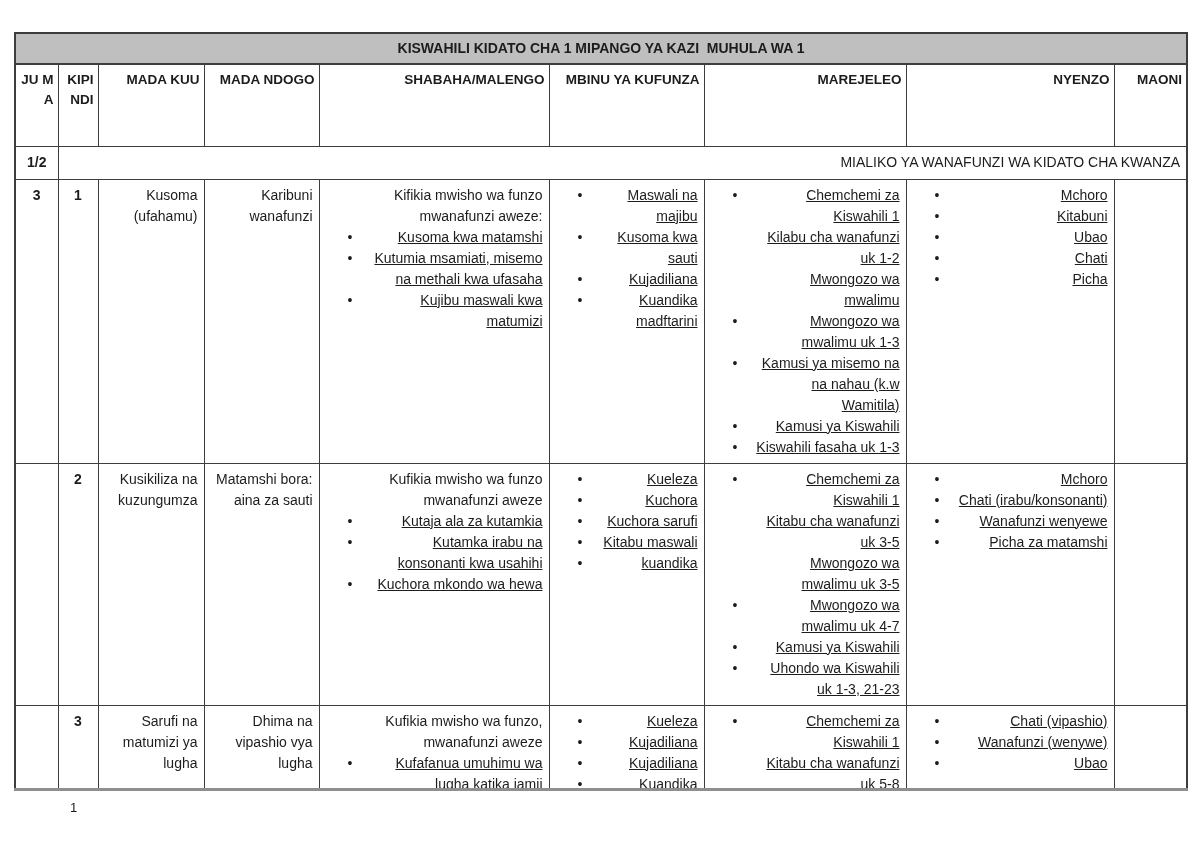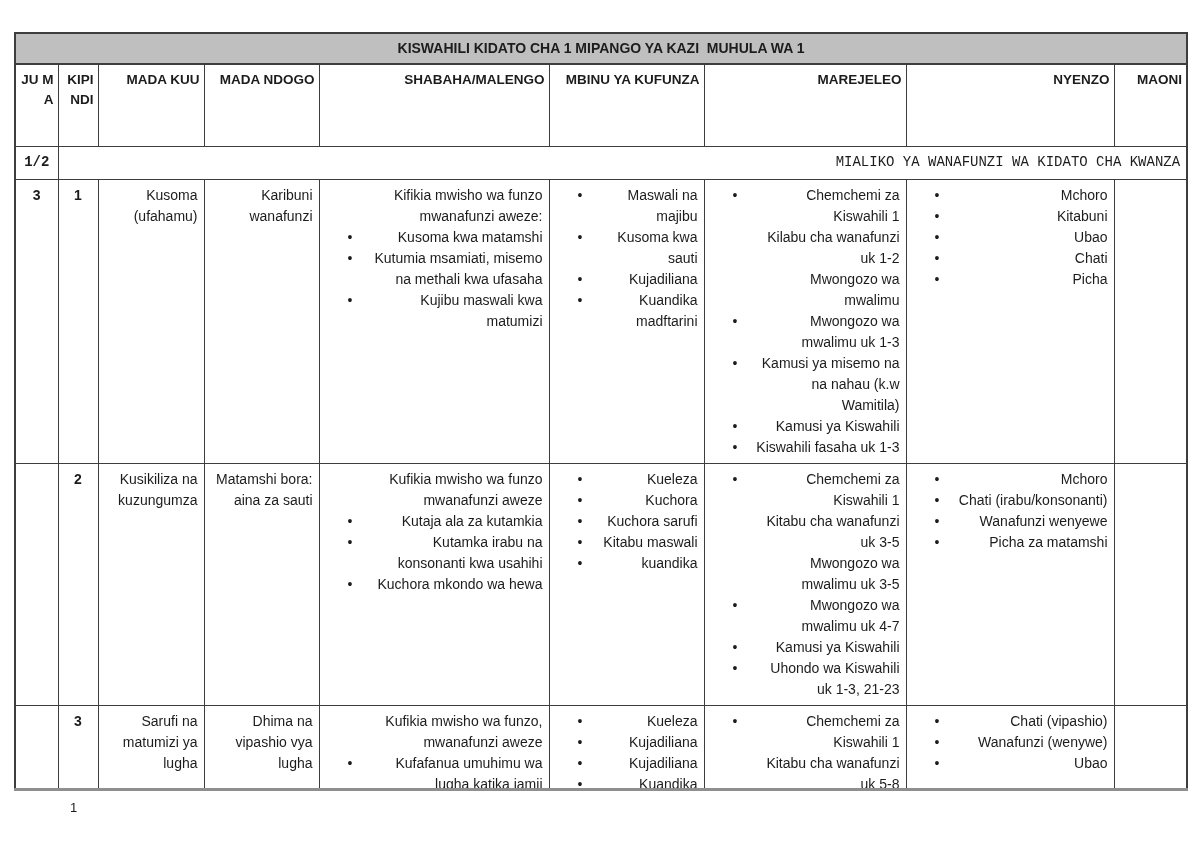--- a/index.html
+++ b/index.html
@@ -44,30 +44,31 @@
     white-space: pre;
     border-bottom-width: 2px;
   }
   .header-row th {
     font-weight: bold;
     height: 82px;
     font-size: 13.5px;
     line-height: 20px;
     padding: 5px 4px;
   }
-  .merged-row td { height: 33px; font-family: Liberation Mono, monospace; }
+  .merged-row td { height: 33px; }
   .num-cell { font-weight: bold; text-align: center; }
   tbody tr:nth-child(1) { height: 283px; }
   tbody tr:nth-child(2) { height: 236px; }
   tbody tr:nth-child(3) { height: 130px; }
   ul.bullets { list-style: none; margin: 0; padding: 0; }
   ul.bullets li {
     position: relative;
     padding-left: 43px;
     white-space: pre-line;
+    text-decoration: underline;
   }
   ul.bullets li::before {
     content: "\2022";
     position: absolute;
     left: 22px;
     top: 0;
   }
   .intro { margin-bottom: 0; }
   .page-number {
     position: absolute;

